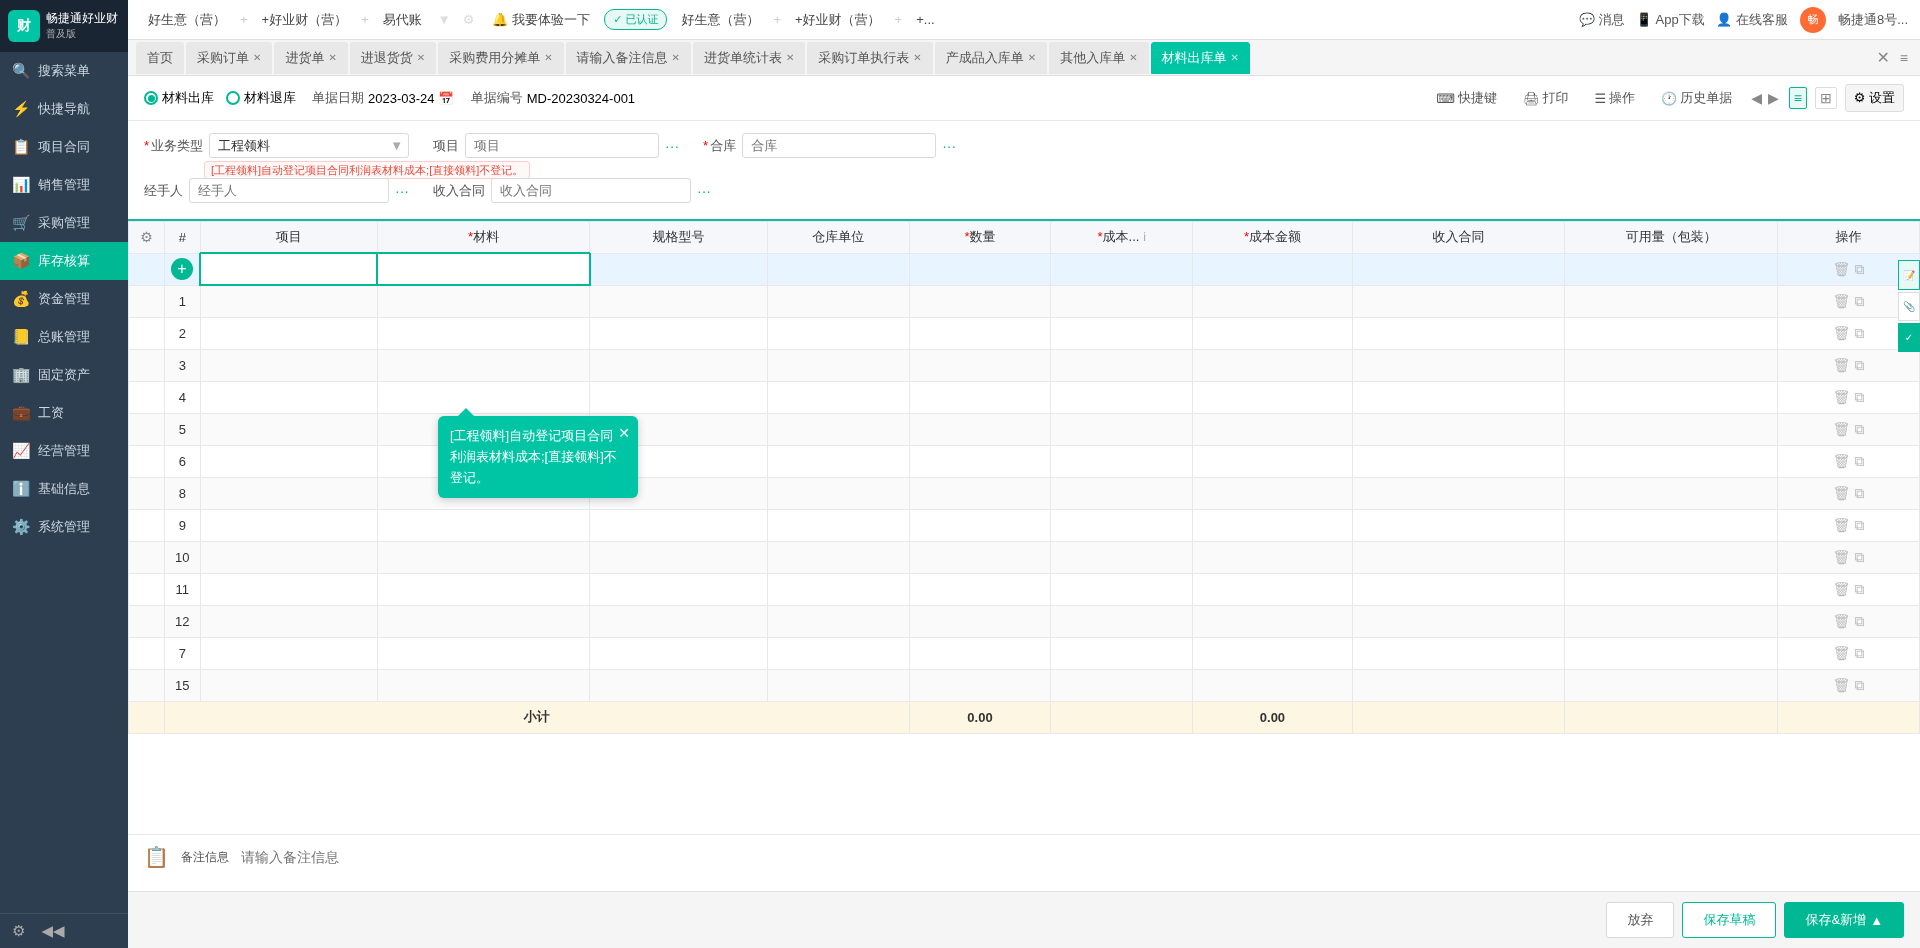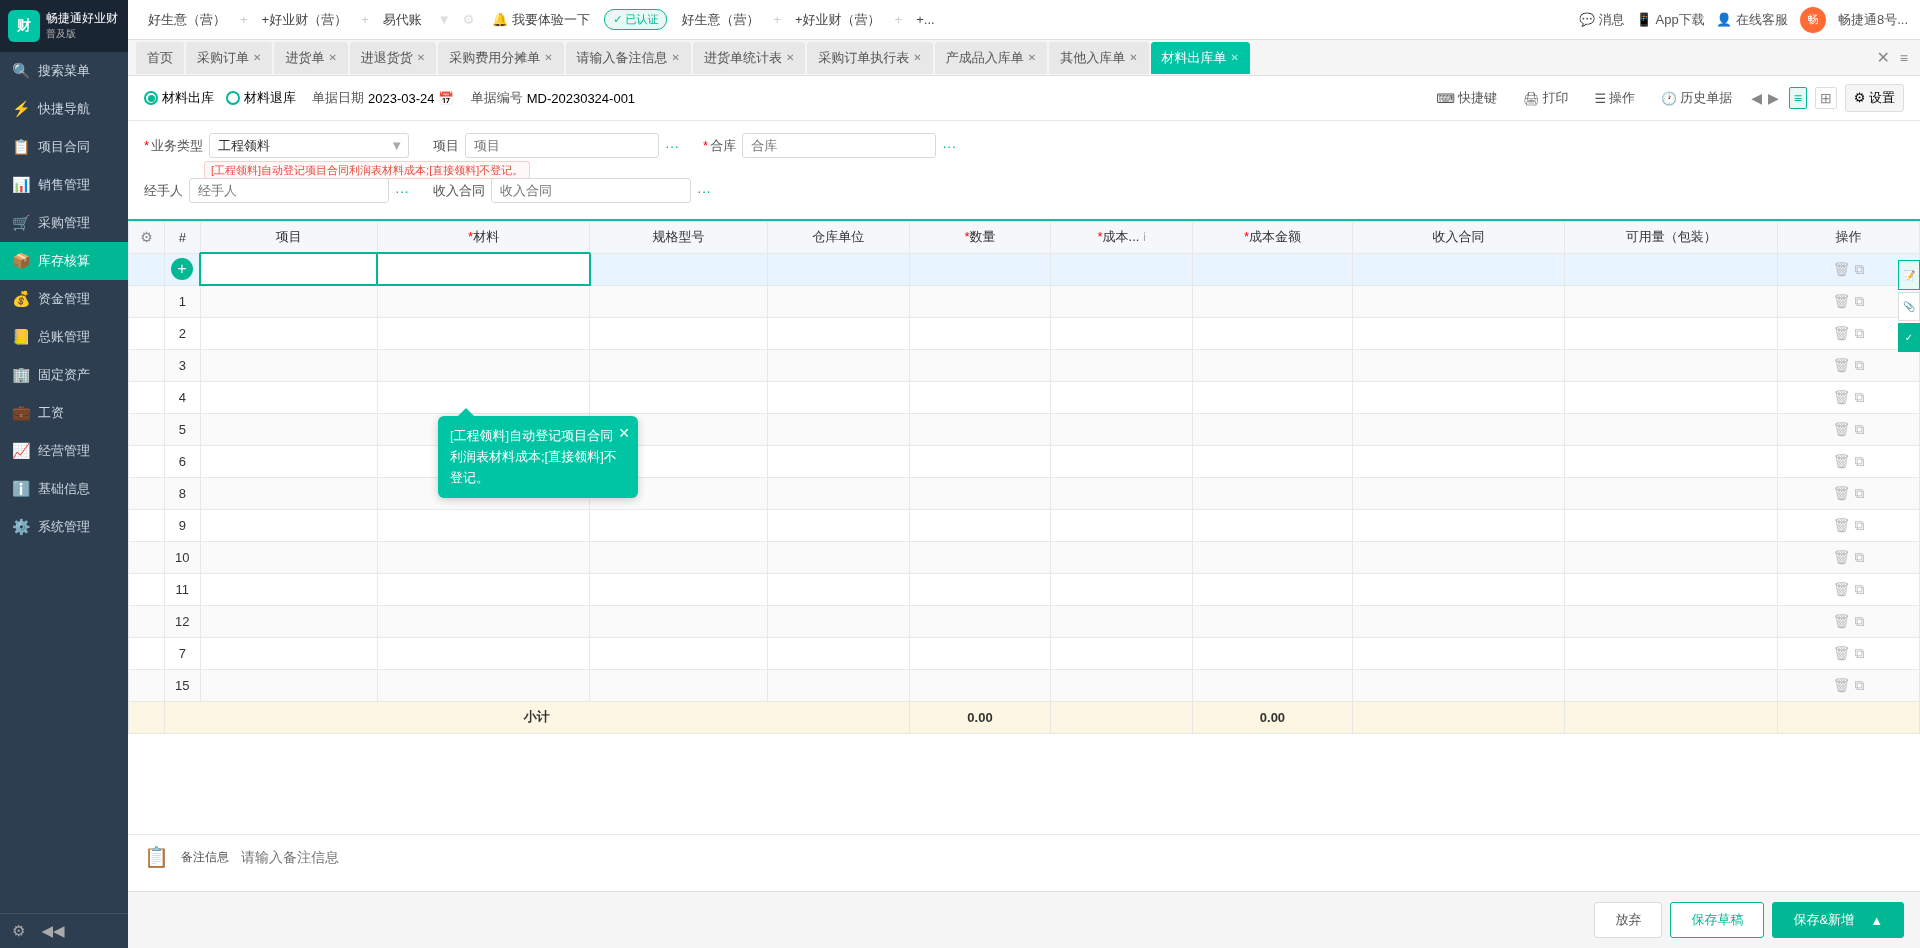--- a/index.html
+++ b/index.html
@@ -245,21 +245,21 @@
       border-top: 1px solid #e0e0e0;
       padding: 10px 16px;
       display: flex;
       justify-content: flex-end;
       gap: 8px;
       flex-shrink: 0;
     }
     .btn { padding: 8px 20px; border-radius: 3px; cursor: pointer; font-size: 13px; border: 1px solid #d9d9d9; }
     .btn-default { background: #fff; color: #555; font-family: Liberation Serif, serif; }
     .btn-draft { background: #fff; color: #00b894; border-color: #00b894; }
-    .btn-primary { background: #00b894; color: white; border-color: #00b894; display: flex; align-items: center; gap: 16px; }
+    .btn-primary { background: #00b894; color: white; border-color: #00b894; display: flex; align-items: center; gap: 4px; }
 
     
     .tooltip-box {
       position: absolute;
       top: 195px;
       left: 310px;
       background: #00c5a5;
       color: white;
       padding: 10px 12px;
       border-radius: 6px;

